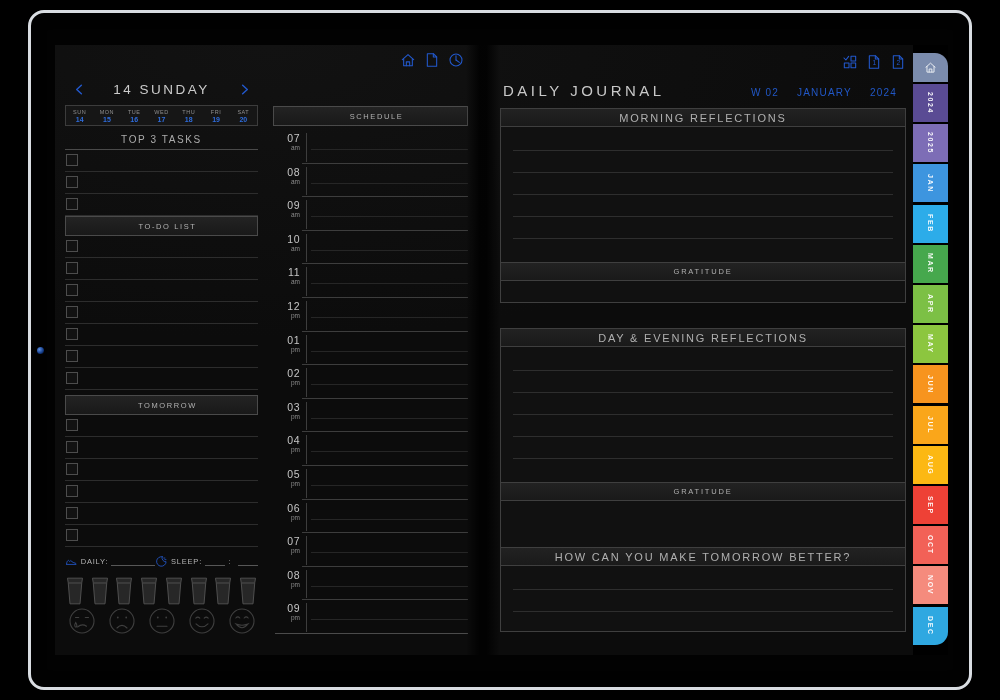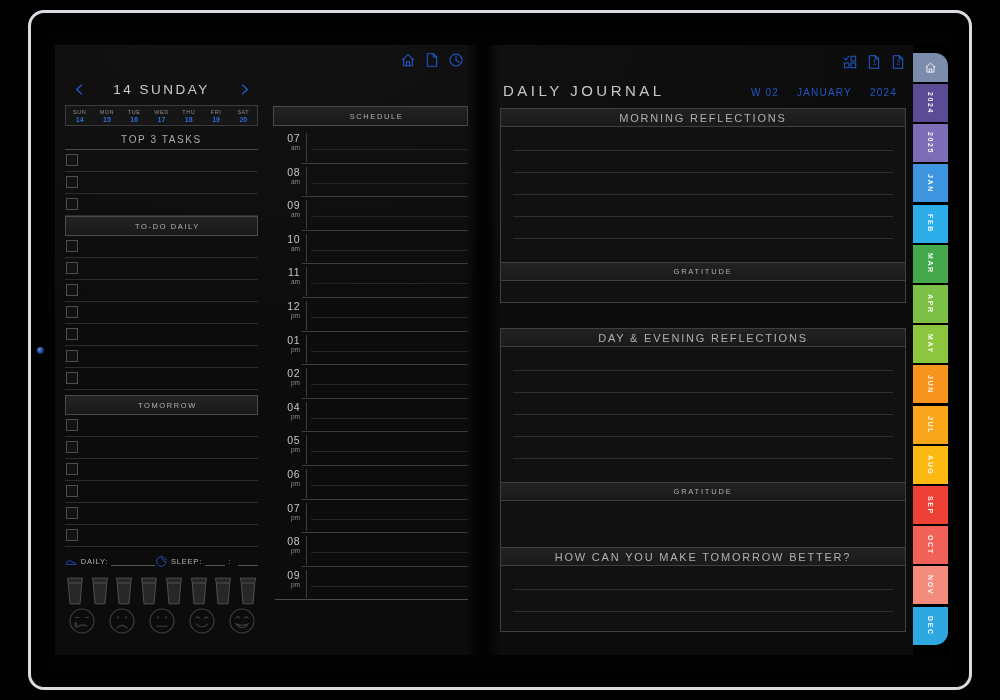--- a/index.html
+++ b/index.html
@@ -203,21 +203,21 @@
          <span class="cbox"></span>
        </div>
             <div class="trow">
          <span class="cbox"></span>
        </div>
             <div class="trow">
          <span class="cbox"></span>
        </div>
           </div>
 
-        <div class="sec-head" style="top:171px">TO-DO DAILY</div>
+        <div class="sec-head" style="top:171px">TO-DO LIST</div>
         <div class="rows" style="top:191px">
             <div class="trow">
          <span class="cbox"></span>
        </div>
             <div class="trow">
          <span class="cbox"></span>
        </div>
             <div class="trow">
          <span class="cbox"></span>
        </div>
@@ -419,20 +419,26 @@
        <div class="svline"></div>
        <div class="smid"></div>
      </div>
             <div class="slot">
        <div class="shour">02</div>
        <div class="smer">pm</div>
        <div class="svline"></div>
        <div class="smid"></div>
      </div>
             <div class="slot">
+       <div class="shour">03</div>
+       <div class="smer">pm</div>
+       <div class="svline"></div>
+       <div class="smid"></div>
+     </div>
+            <div class="slot">
        <div class="shour">04</div>
        <div class="smer">pm</div>
        <div class="svline"></div>
        <div class="smid"></div>
      </div>
             <div class="slot">
        <div class="shour">05</div>
        <div class="smer">pm</div>
        <div class="svline"></div>
        <div class="smid"></div>

